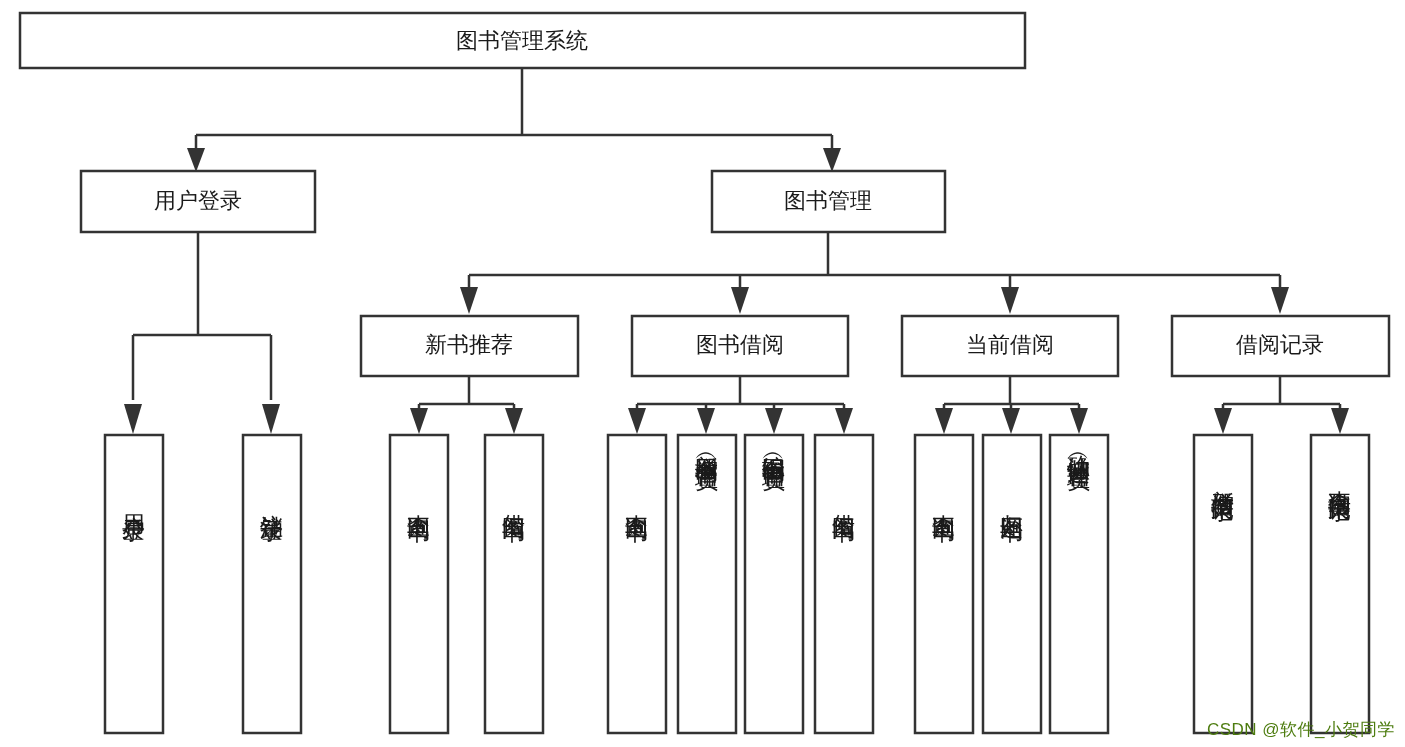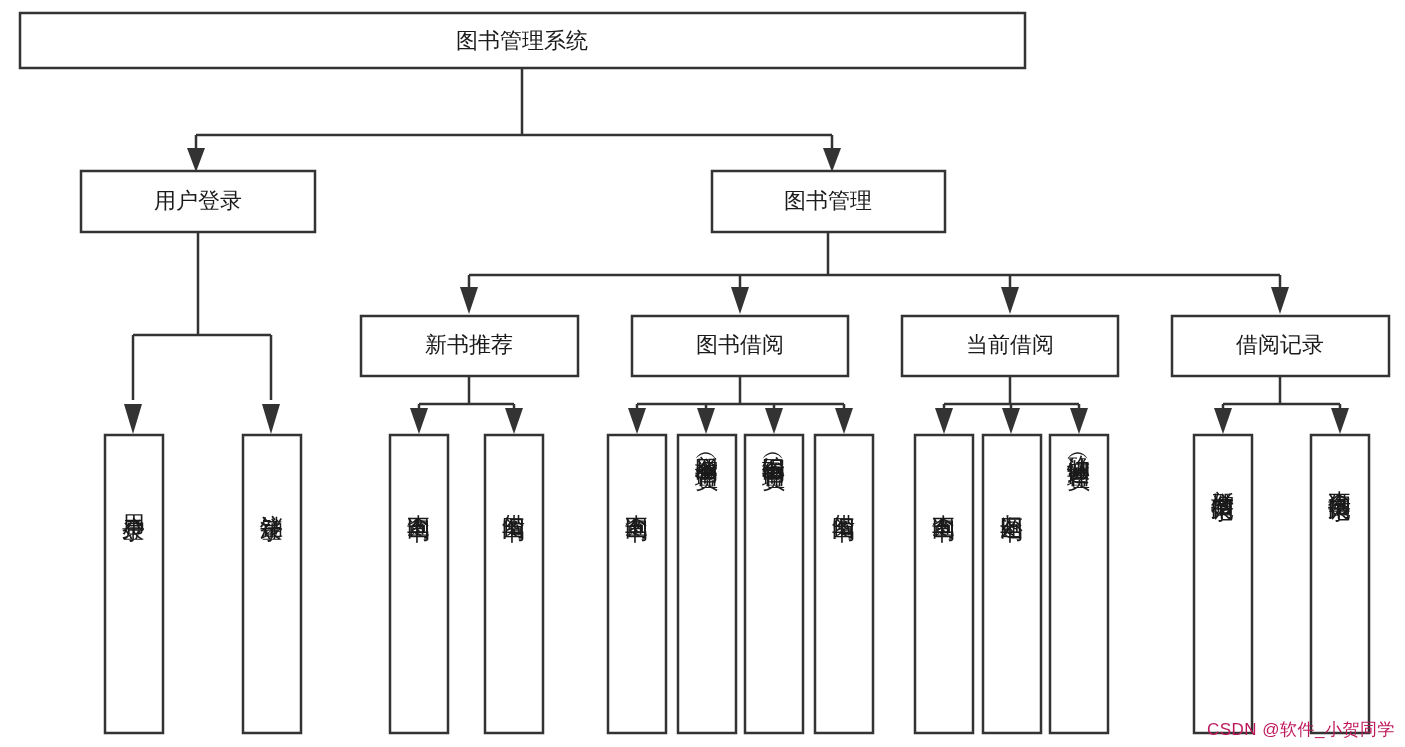--- a/index.html
+++ b/index.html
@@ -50,21 +50,21 @@
   .arrow-head {
     fill: #333333;
     stroke: none;
   }
   .watermark {
     position: absolute;
     right: 10px;
     bottom: 6px;
     font-family: "Liberation Sans", "DejaVu Sans", sans-serif;
     font-size: 17px;
-    color: #be185d;
+    color: #4d7c0f;
     white-space: nowrap;
     letter-spacing: 0.5px;
   }
 </style>
 </head>
 <body>
 
 <svg id="diagram" viewBox="0 0 1405 747">
 
   <g>

